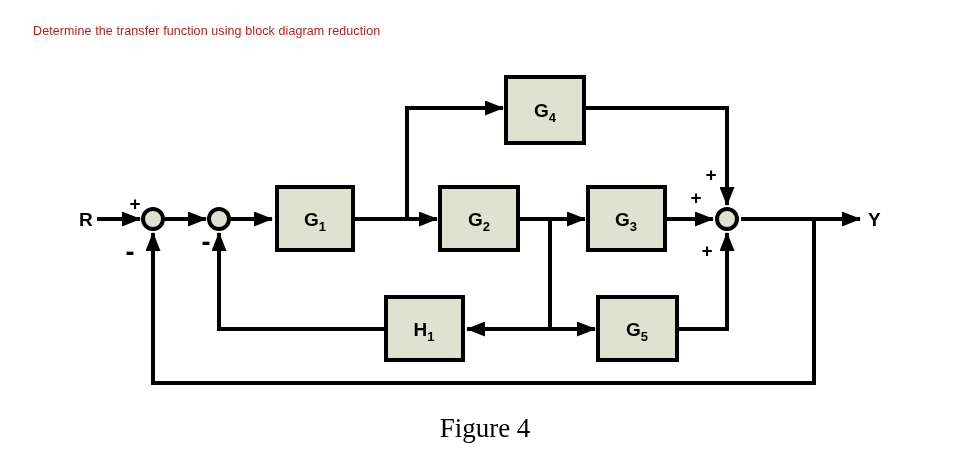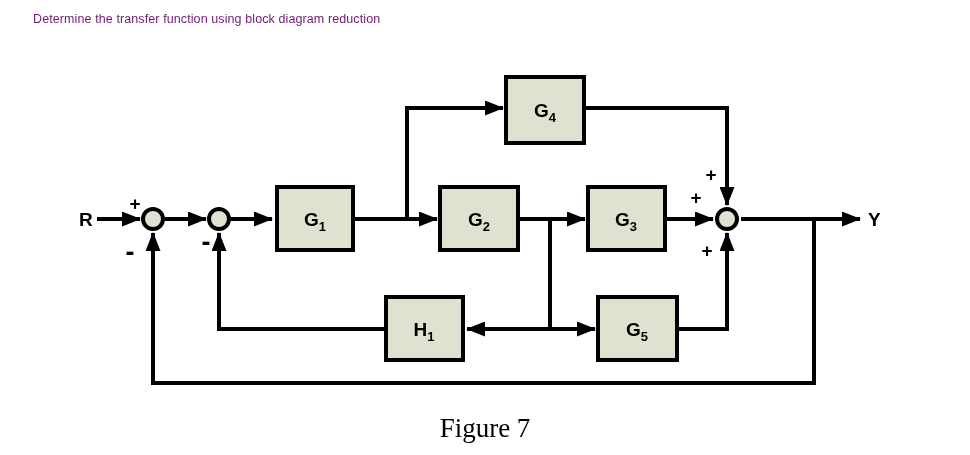--- a/index.html
+++ b/index.html
@@ -13,23 +13,23 @@
   }
   .page {
     position: relative;
     width: 970px;
     height: 455px;
     background: #ffffff;
   }
   .prompt-title {
     position: absolute;
     left: 33px;
-    top: 12px;
+    top: 24px;
     font-size: 12.5px;
-    color: #701a75;
+    color: #b91c1c;
     letter-spacing: 0.1px;
   }
   .figure-caption {
     position: absolute;
     left: 0;
     top: 413px;
     width: 970px;
     text-align: center;
     font-family: "Liberation Serif", serif;
     font-size: 27px;
@@ -165,14 +165,14 @@
     <text class="io-label" x="868" y="226">Y</text>
 
     <text class="sign" x="135" y="210">+</text>
     <text class="sign sign-minus" x="130" y="261">-</text>
     <text class="sign sign-minus" x="206" y="251">-</text>
     <text class="sign" x="711" y="181">+</text>
     <text class="sign" x="696" y="204">+</text>
     <text class="sign" x="707" y="257">+</text>
   </svg>
 
-  <div class="figure-caption">Figure 7</div>
+  <div class="figure-caption">Figure 4</div>
 </div>
 
 </body></html>

